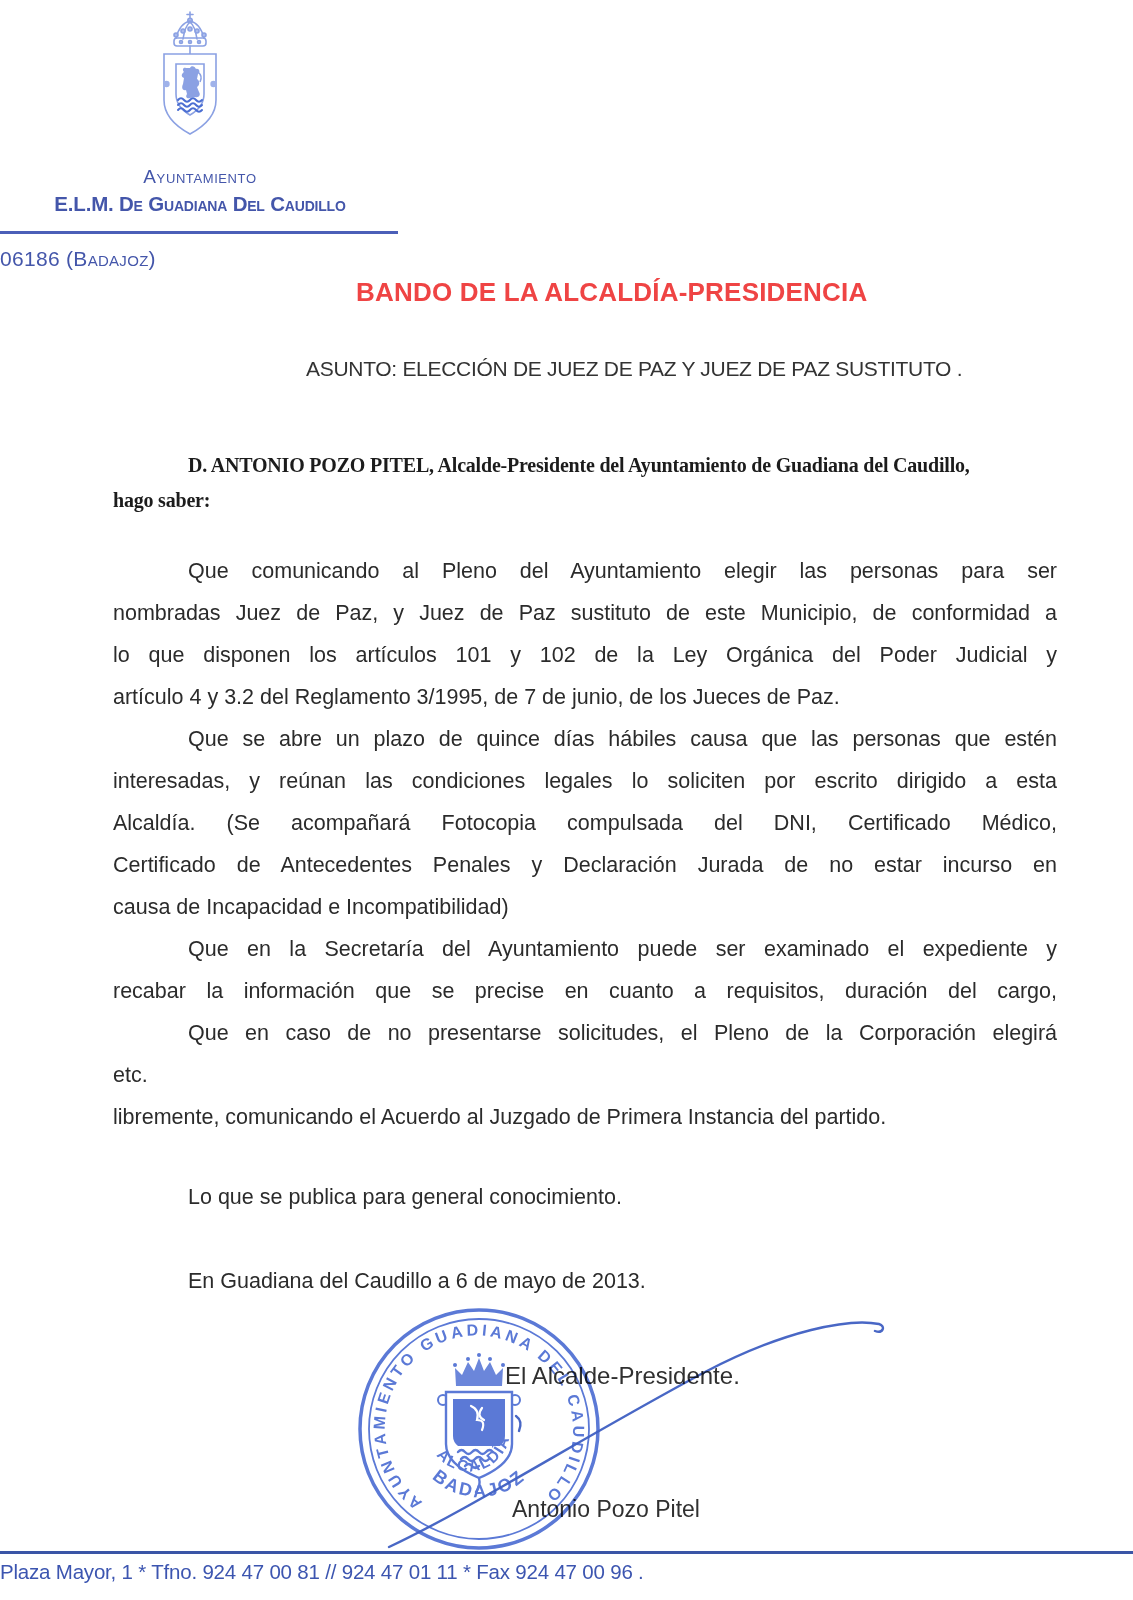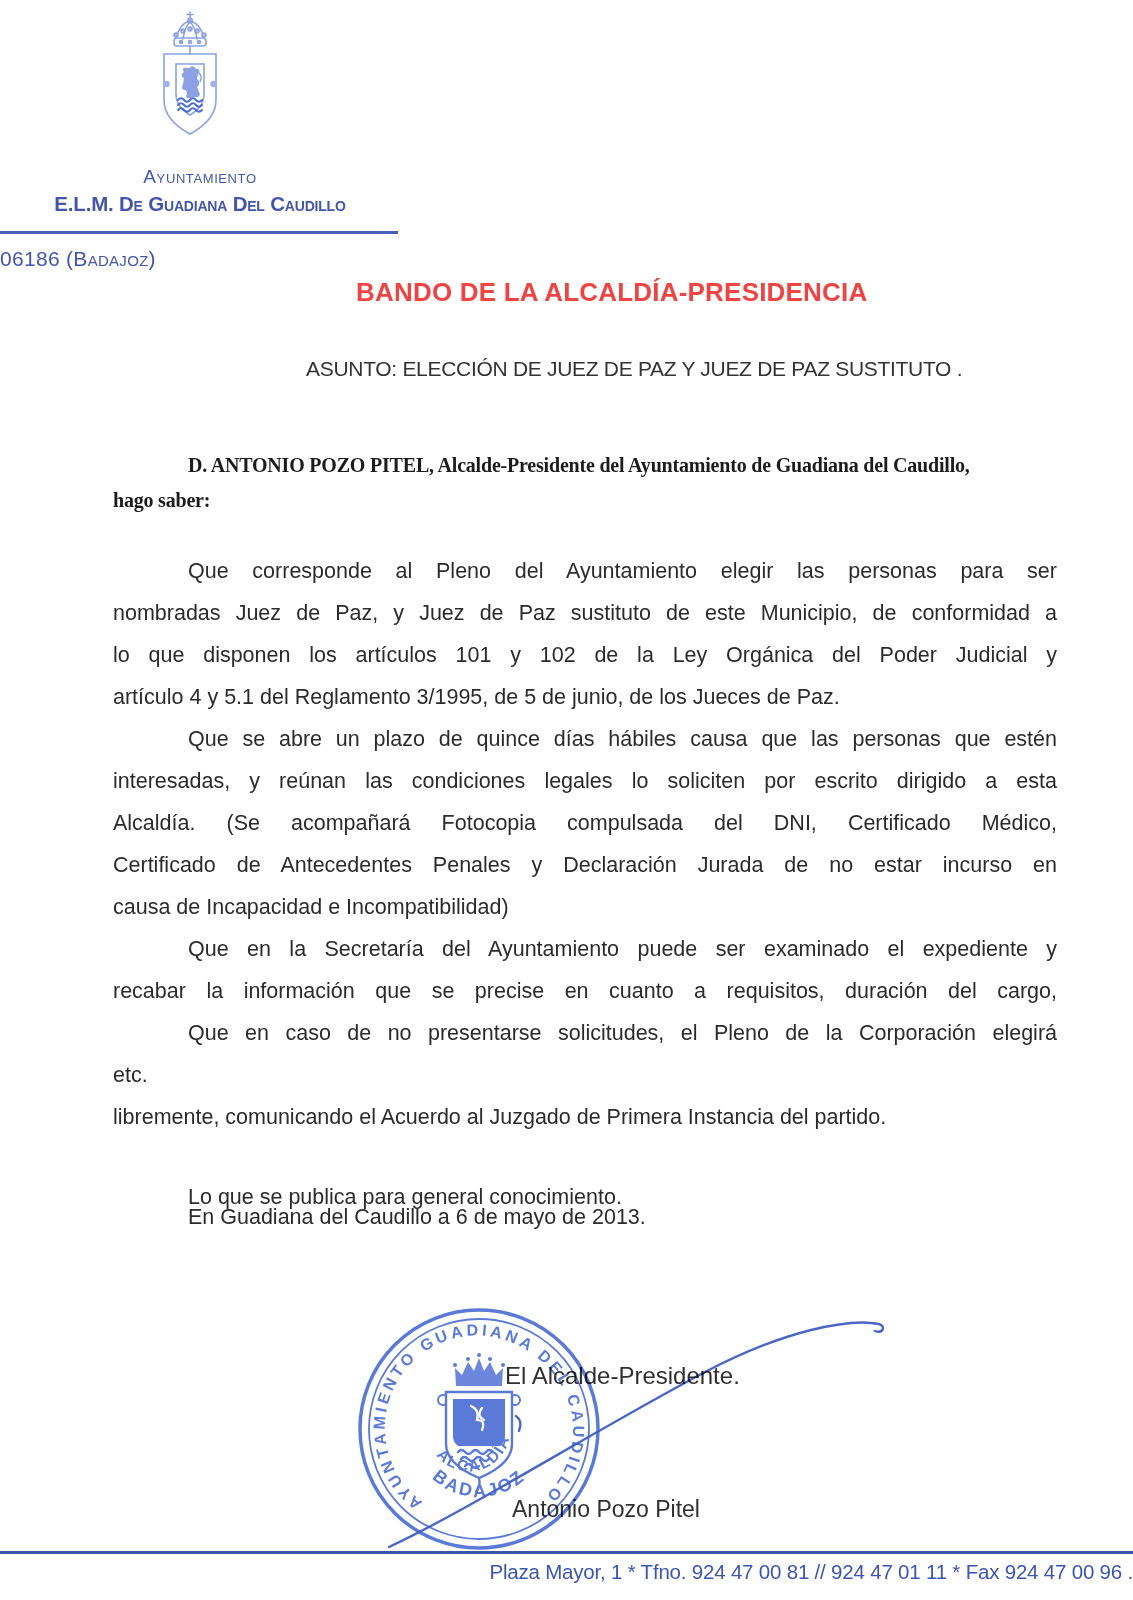--- a/index.html
+++ b/index.html
@@ -49,32 +49,32 @@
     font-size:21.5px; line-height:42px; color:#2b2b2b;
     text-align:justify; text-align-last:justify;
   }
   .ln.first { text-indent:75px; }
   .ln.last { text-align-last:left; }
   .closing {
     position:absolute; left:113px; right:76px;
     font-size:21.5px; line-height:42px; color:#2b2b2b; text-indent:75px;
   }
   .c1 { top:1176px; }
-  .c2 { top:1196px; }
+  .c2 { top:1260px; }
   
   .sig-role { position:absolute; left:505px; top:1362px; font-size:24px; color:#303030; z-index:1; }
   .sig-name { position:absolute; left:512px; top:1496px; font-size:23px; color:#303030; z-index:1; }
   .ink-layer {
     position:absolute; left:330px; top:1296px; z-index:5;
     mix-blend-mode:multiply; pointer-events:none;
   }
   
   .footer-rule { position:absolute; left:0; right:0; top:1551px; height:3px; background:#3a55a6; }
   .footer-text {
-    position:absolute; left:0; right:0; top:1560px; text-align:right;
+    position:absolute; left:0; right:0; top:1560px; text-align:left;
     font-size:20.5px; letter-spacing:-.2px; color:#3c55b0;
   }
 </style>
 </head>
 <body>
 
 <div class="page">
 
   <div class="letterhead">
     <svg class="crest" width="80" height="128" viewBox="0 0 80 128">
@@ -117,24 +117,24 @@
 
   <h1 class="title">BANDO DE LA ALCALDÍA-PRESIDENCIA</h1>
   <div class="subject">ASUNTO: ELECCIÓN DE JUEZ DE PAZ Y JUEZ DE PAZ SUSTITUTO .</div>
 
   <div class="salutation">
     <div class="ind">D. ANTONIO POZO PITEL, Alcalde-Presidente del Ayuntamiento de Guadiana del Caudillo,</div>
     <div>hago saber:</div>
   </div>
 
   <div class="text-flow">
-    <div class="ln first">Que corresponde al Pleno del Ayuntamiento elegir las personas para ser</div>
+    <div class="ln first">Que comunicando al Pleno del Ayuntamiento elegir las personas para ser</div>
     <div class="ln">nombradas Juez de Paz, y Juez de Paz sustituto de este Municipio, de conformidad a</div>
     <div class="ln">lo que disponen los artículos 101 y 102 de la Ley Orgánica del Poder Judicial y</div>
-    <div class="ln last">artículo 4 y 5.1 del Reglamento 3/1995, de 5 de junio, de los Jueces de Paz.</div>
+    <div class="ln last">artículo 4 y 3.2 del Reglamento 3/1995, de 7 de junio, de los Jueces de Paz.</div>
     <div class="ln first">Que se abre un plazo de quince días hábiles causa que las personas que estén</div>
     <div class="ln">interesadas, y reúnan las condiciones legales lo soliciten por escrito dirigido a esta</div>
     <div class="ln">Alcaldía. (Se acompañará Fotocopia compulsada del DNI, Certificado Médico,</div>
     <div class="ln">Certificado de Antecedentes Penales y Declaración Jurada de no estar incurso en</div>
     <div class="ln last">causa de Incapacidad e Incompatibilidad)</div>
     <div class="ln first">Que en la Secretaría del Ayuntamiento puede ser examinado el expediente y</div>
     <div class="ln">recabar la información que se precise en cuanto a requisitos, duración del cargo,</div>
     <div class="ln first">Que en caso de no presentarse solicitudes, el Pleno de la Corporación elegirá</div>
     <div class="ln last">etc.</div>
     <div class="ln last">libremente, comunicando el Acuerdo al Juzgado de Primera Instancia del partido.</div>

